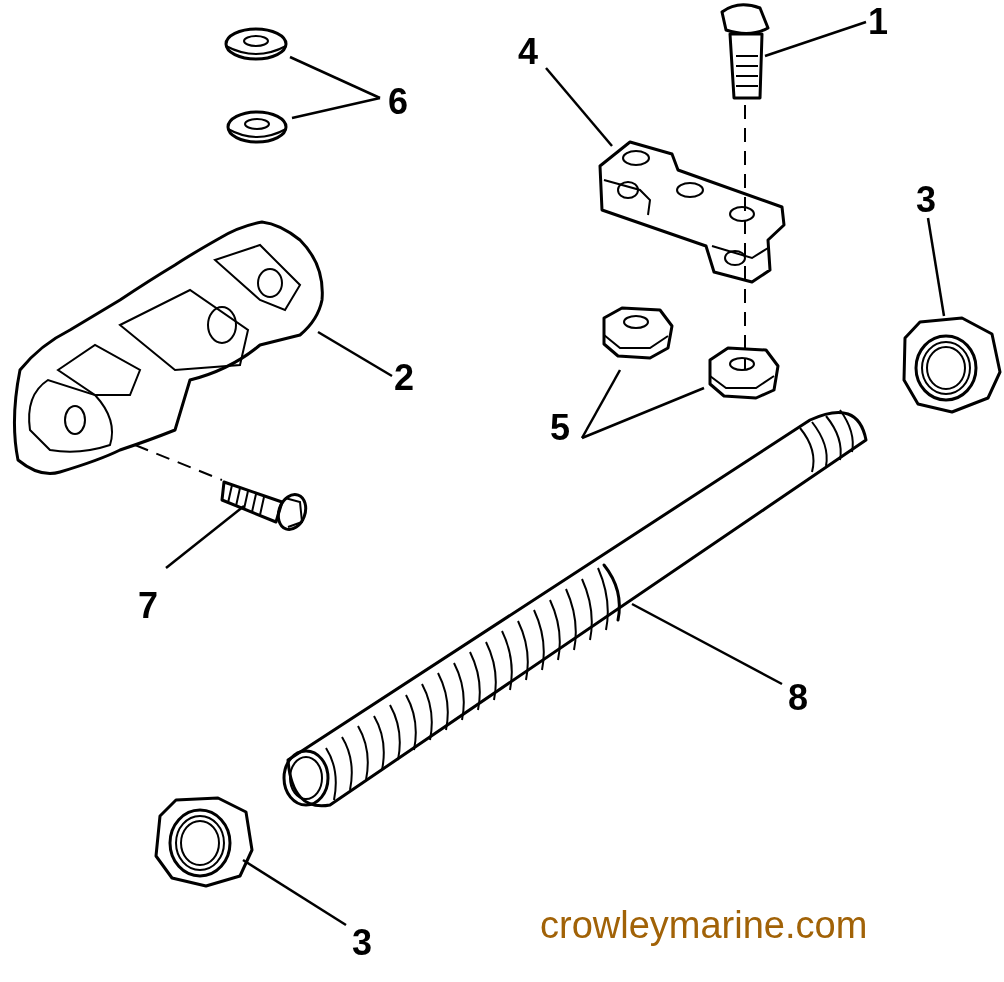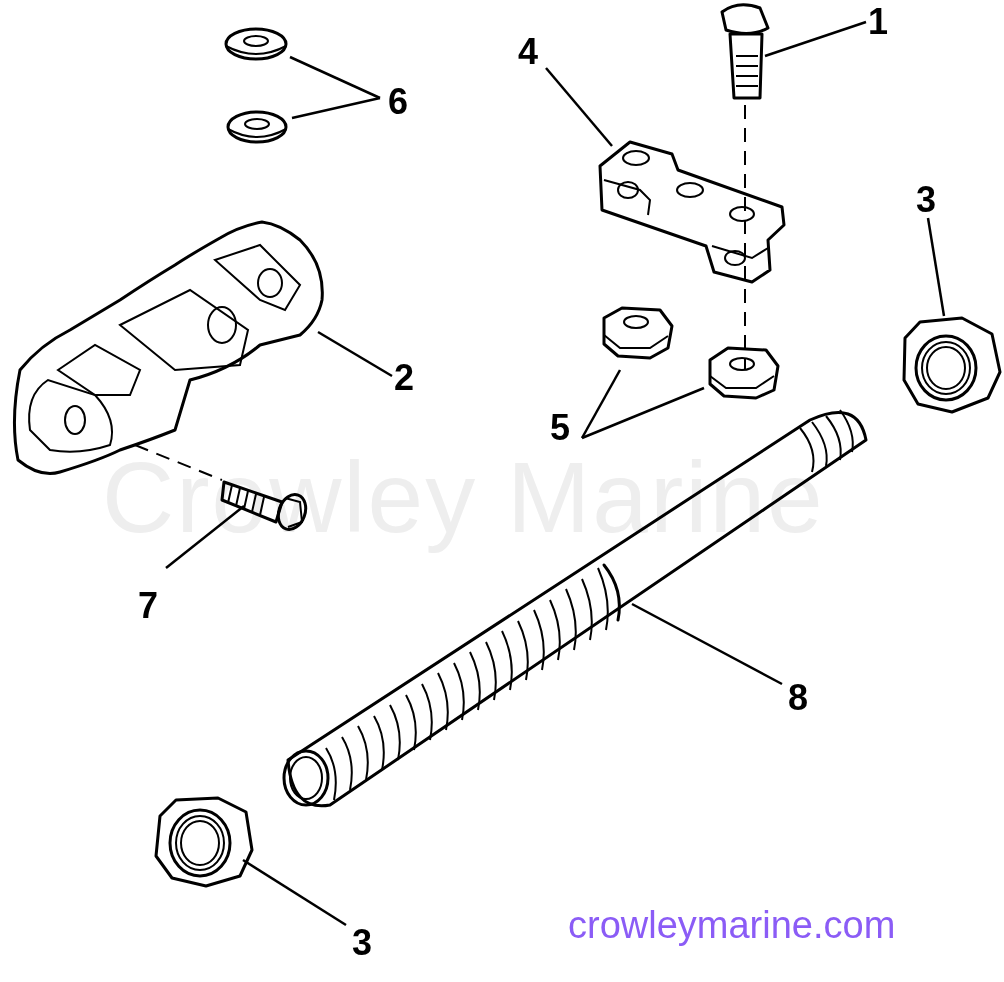--- a/index.html
+++ b/index.html
@@ -2,35 +2,34 @@
 <html><head>
   <meta charset="utf-8">
   <style>
     html, body { margin: 0; padding: 0; background: #ffffff; }
     body { width: 1004px; height: 982px; position: relative; overflow: hidden;
            font-family: "Liberation Sans", sans-serif; }
     #stage { position: absolute; left: 0; top: 0; width: 1004px; height: 982px; }
     .watermark { position: absolute; left: 102px; top: 440px; font-size: 100px;
                  color: #eeeeee; letter-spacing: 2px; white-space: nowrap;
                  font-family: "Liberation Sans", sans-serif; }
-    .site { position: absolute; left: 568px; top: 904px; font-size: 38px; color: #8b5cf6;
+    .site { position: absolute; left: 540px; top: 904px; font-size: 38px; color: #a16207;
             font-family: "Liberation Sans", sans-serif; white-space: nowrap; }
     .callout { position: absolute; font-size: 36px; font-weight: bold; color: #000;
                font-family: "Liberation Sans", sans-serif; line-height: 1; }
     svg .ink { fill: none; stroke: #000; stroke-width: 3; stroke-linejoin: round; stroke-linecap: round; }
     svg .thin { fill: none; stroke: #000; stroke-width: 2; }
     svg .lead { fill: none; stroke: #000; stroke-width: 2.5; }
     svg .dash { fill: none; stroke: #000; stroke-width: 2; stroke-dasharray: 14 9; }
   </style>
 </head>
 <body>
 
 <div id="stage">
 
-  <div class="watermark">Crowley Marine</div>
 
   <svg width="1004" height="982" viewBox="0 0 1004 982" style="position:absolute;left:0;top:0;">
 
     <g>
       <ellipse class="ink" cx="256" cy="44" rx="30" ry="15"></ellipse>
       <ellipse class="thin" cx="256" cy="41" rx="12" ry="5"></ellipse>
       <path class="thin" d="M226 46 Q256 62 286 46"></path>
     </g>
     <g>
       <ellipse class="ink" cx="257" cy="127" rx="29" ry="15"></ellipse>

